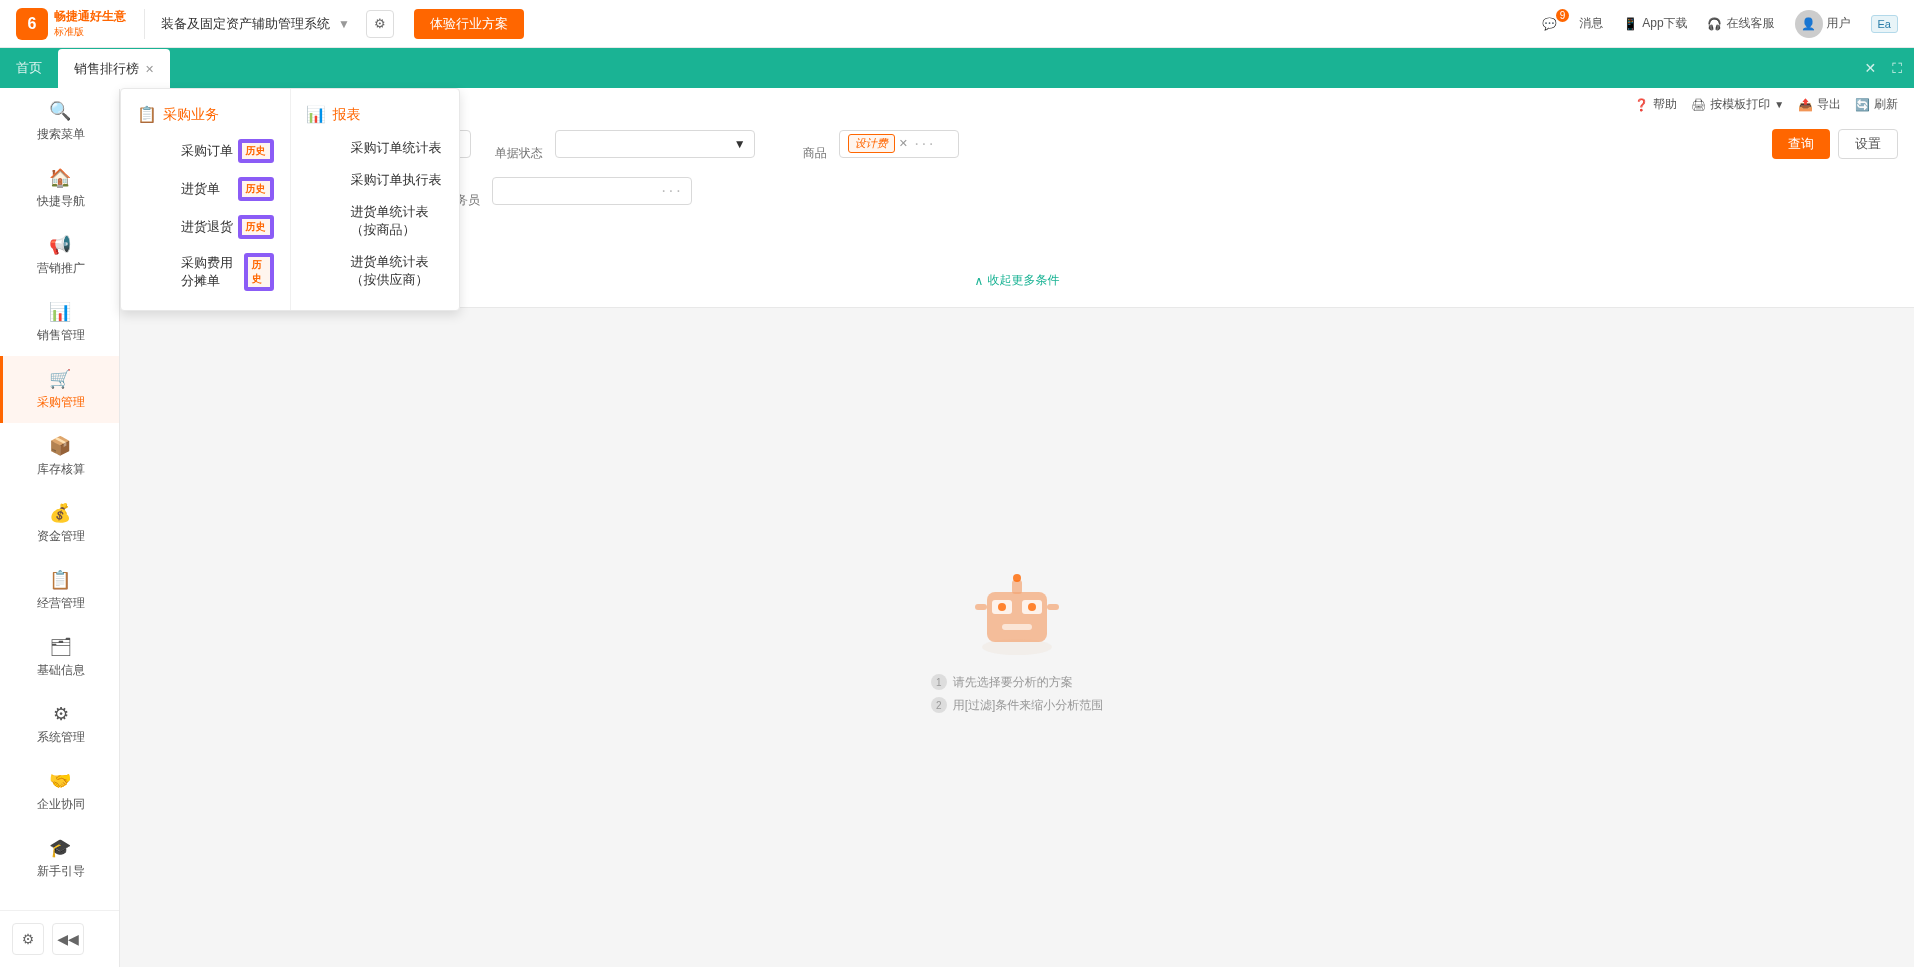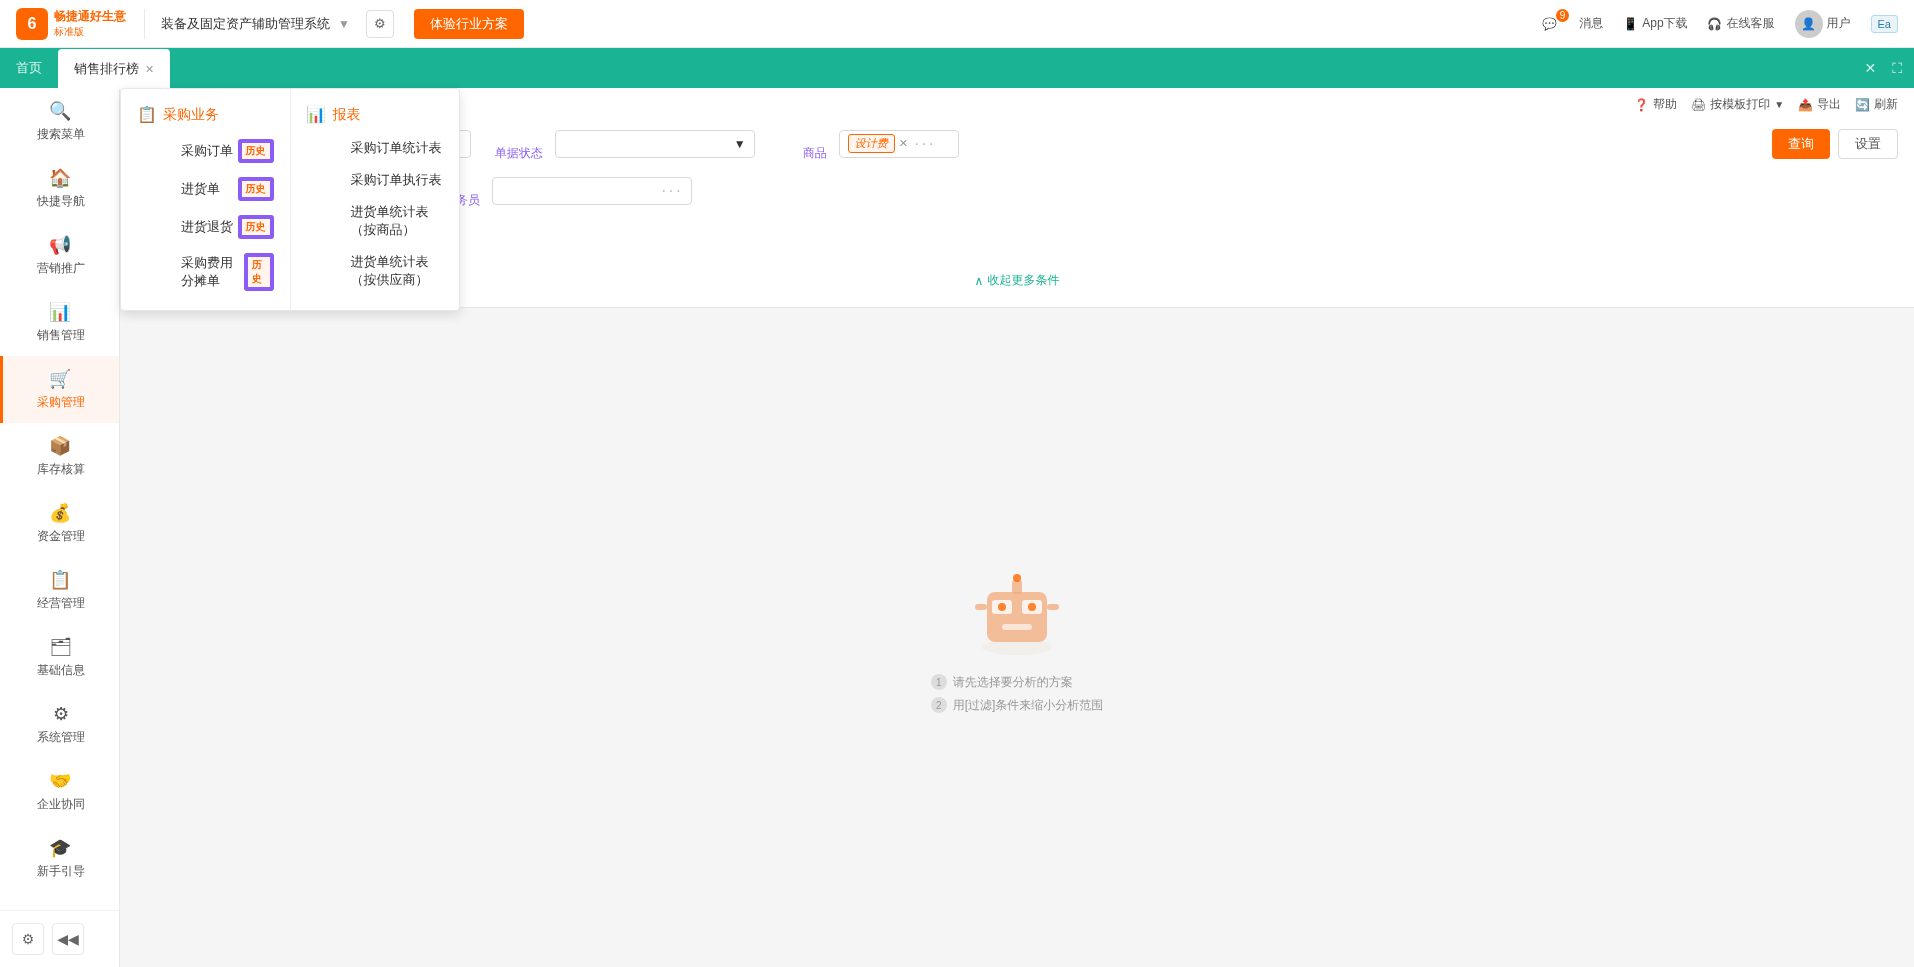--- a/index.html
+++ b/index.html
@@ -225,21 +225,21 @@
       border-bottom: 1px solid #e8e8e8;
       padding: 12px 16px;
     }
     .filter-row {
       display: flex;
       align-items: center;
       gap: 12px;
       margin-bottom: 10px;
     }
     .filter-row:last-child { margin-bottom: 0; }
-    .filter-label { color: #8b5cf6; font-size: 12px; width: 60px; text-align: right; flex-shrink: 0; margin-top: 20px; }
+    .filter-label { color: #737373; font-size: 12px; width: 60px; text-align: right; flex-shrink: 0; margin-top: 20px; }
     .filter-input {
       border: 1px solid #d9d9d9;
       border-radius: 4px;
       padding: 4px 8px;
       font-size: 12px;
       height: 28px;
       color: #333;
       background: #fff;
     }
     .filter-select {

